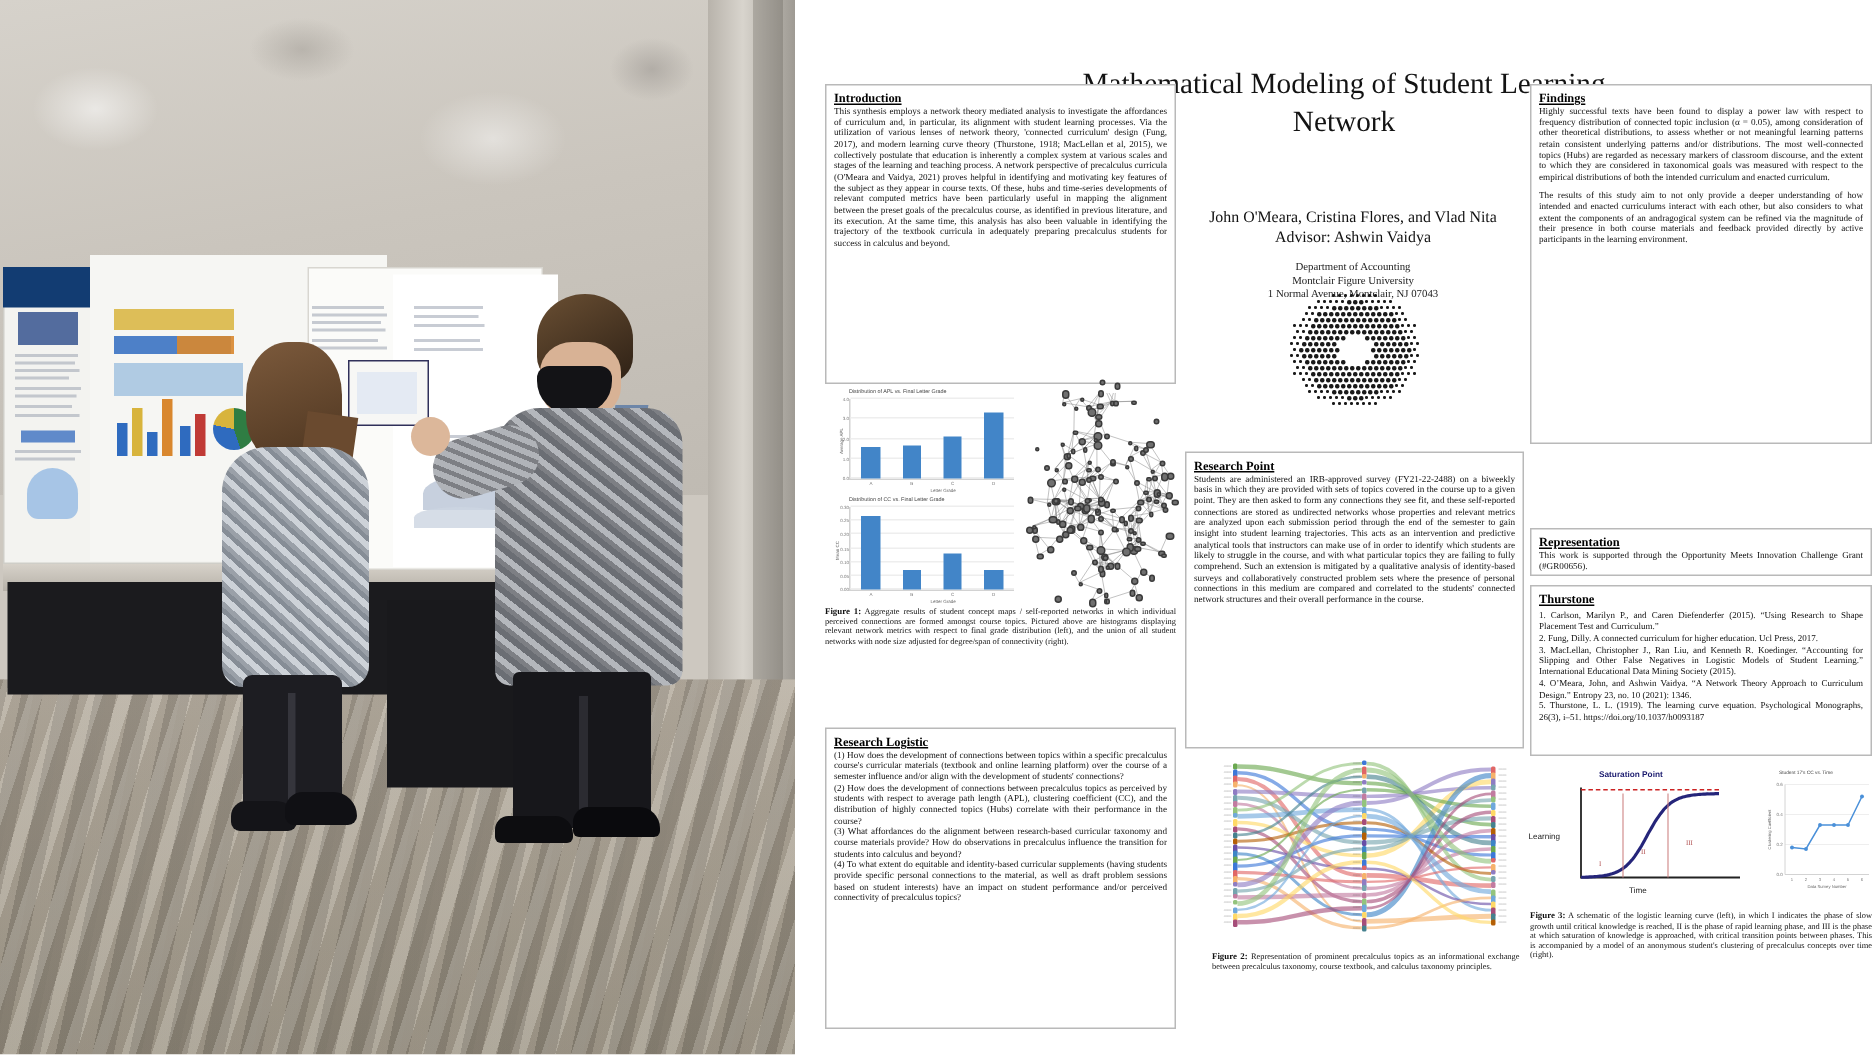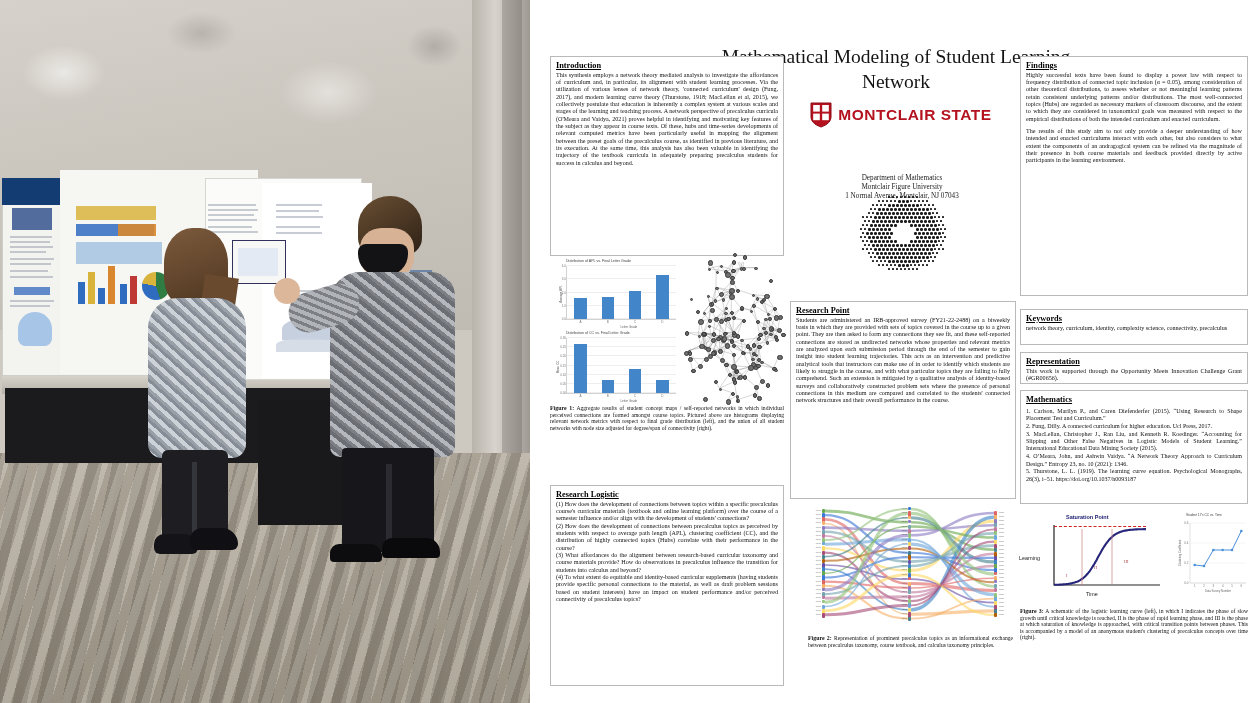--- a/index.html
+++ b/index.html
@@ -224,38 +224,29 @@
         <div class="pm-shoe2"></div>
     </div>
   </div>
 
   <div class="poster">
     <div class="sheet">
 
       <div class="ptitle">Mathematical Modeling of Student Learning Network</div>
 
       <div class="brand">
-        <div class="brand-row">
-          <span class="shield">
-            <svg viewBox="0 0 22 26" width="22" height="26" aria-hidden="true">
-              <path d="M1 1 h20 v14 c0 6 -7 9 -10 10 C8 24 1 21 1 15 Z" fill="#b4121f"></path>
-              <path d="M1 1 h20 v14 c0 6 -7 9 -10 10 C8 24 1 21 1 15 Z" fill="none" stroke="#8d0c17" stroke-width="1"></path>
-              <rect x="3.2" y="3" width="6.6" height="6.6" fill="#fff"></rect>
-              <rect x="12.2" y="3" width="6.6" height="6.6" fill="#fff"></rect>
-              <rect x="3.2" y="11.6" width="6.6" height="6.6" fill="#fff"></rect>
-              <rect x="12.2" y="11.6" width="6.6" height="6.6" fill="#fff"></rect>
-            </svg>
-          </span>
-          <span class="brand-name">MONTCLAIR STATE</span>
-        </div>
       </div>
 
+      <div class="authors">
+        <div>John O'Meara, Cristina Flores, and Vlad Nita</div>
+        <div>Advisor: Ashwin Vaidya</div>
+      </div>
 
       <div class="affil">
-        <div>Department of Mathematics</div>
+        <div>Department of Accounting</div>
         <div>Montclair Figure University</div>
         <div>1 Normal Avenue, Montclair, NJ 07043</div>
       </div>
 
       <div class="dotlogo" id="dotlogo">
           <div class="dl" style="left: 34px; top: 12px; width: 1.7px; height: 1.7px;"></div>
           <div class="dl" style="left: 38px; top: 12px; width: 1.7px; height: 1.7px;"></div>
           <div class="dl" style="left: 42px; top: 12px; width: 1.7px; height: 1.7px;"></div>
           <div class="dl" style="left: 46px; top: 12px; width: 1.7px; height: 1.7px;"></div>
           <div class="dl" style="left: 50px; top: 12px; width: 1.7px; height: 1.7px;"></div>
@@ -1241,36 +1232,30 @@
       </div>
 
       <div class="box" id="findings-box">
         <span class="boxhead">Findings</span>
         <div class="body">
           <p>Highly successful texts have been found to display a power law with respect to frequency distribution of connected topic inclusion (α = 0.05), among consideration of other theoretical distributions, to assess whether or not meaningful learning patterns retain consistent underlying patterns and/or distributions. The most well-connected topics (Hubs) are regarded as necessary markers of classroom discourse, and the extent to which they are considered in taxonomical goals was measured with respect to the empirical distributions of both the intended curriculum and enacted curriculum.</p>
           <p>The results of this study aim to not only provide a deeper understanding of how intended and enacted curriculums interact with each other, but also considers to what extent the components of an andragogical system can be refined via the magnitude of their presence in both course materials and feedback provided directly by active participants in the learning environment.</p>
         </div>
       </div>
 
-      <div class="box" id="keywords-box">
-        <span class="boxhead">Keywords</span>
-        <div class="body">
-            <p>network theory, curriculum, identity, complexity science, connectivity, precalculus</p>
-          </div>
-      </div>
 
       <div class="box" id="ack-box">
         <span class="boxhead">Representation</span>
         <div class="body">
             <p>This work is supported through the Opportunity Meets Innovation Challenge Grant (#GR00656).</p>
           </div>
       </div>
 
       <div class="box" id="refs-box">
-        <span class="boxhead" style="margin-bottom:4px">Mathematics</span>
+        <span class="boxhead" style="margin-bottom:4px">Thurstone</span>
         <div class="refs">
           <div>1. Carlson, Marilyn P., and Caren Diefenderfer (2015). “Using Research to Shape Placement Test and Curriculum.”</div>
           <div>2. Fung, Dilly. A connected curriculum for higher education. Ucl Press, 2017.</div>
           <div>3. MacLellan, Christopher J., Ran Liu, and Kenneth R. Koedinger. “Accounting for Slipping and Other False Negatives in Logistic Models of Student Learning.” International Educational Data Mining Society (2015).</div>
           <div>4. O’Meara, John, and Ashwin Vaidya. “A Network Theory Approach to Curriculum Design.” Entropy 23, no. 10 (2021): 1346.</div>
           <div>5. Thurstone, L. L. (1919). The learning curve equation. Psychological Monographs, 26(3), i–51. https://doi.org/10.1037/h0093187</div>
         </div>
       </div>
 
       <div class="logi" id="logi">

